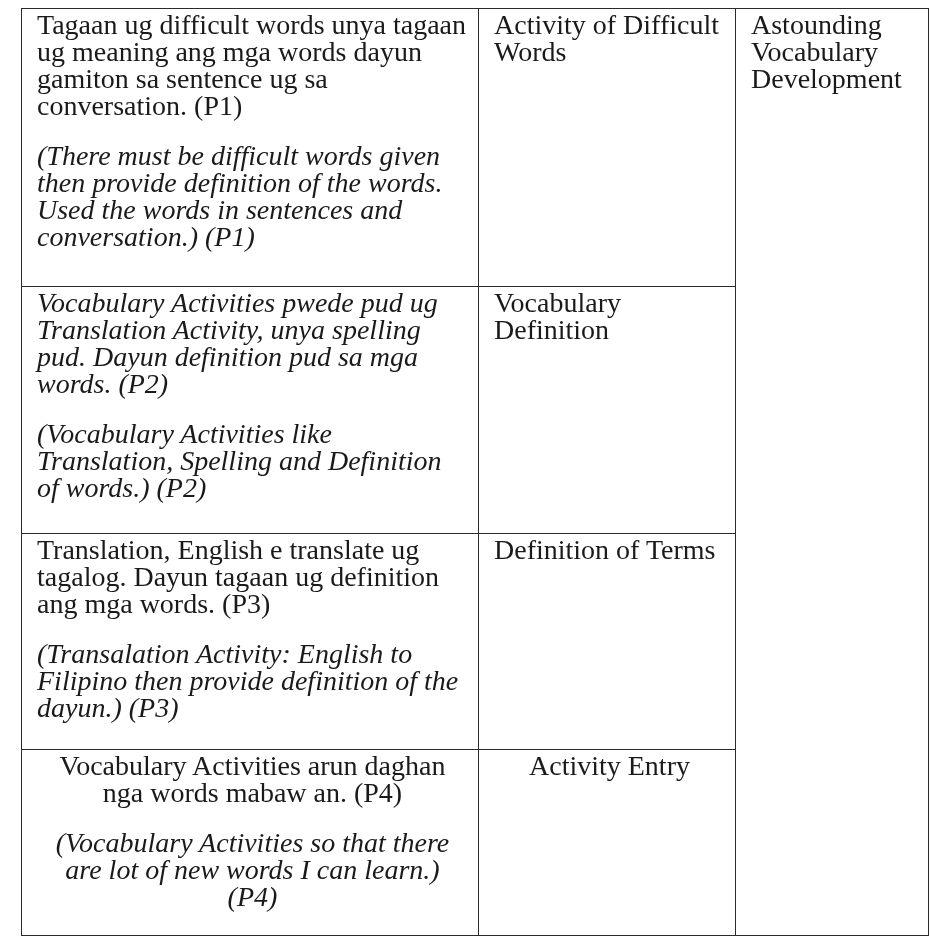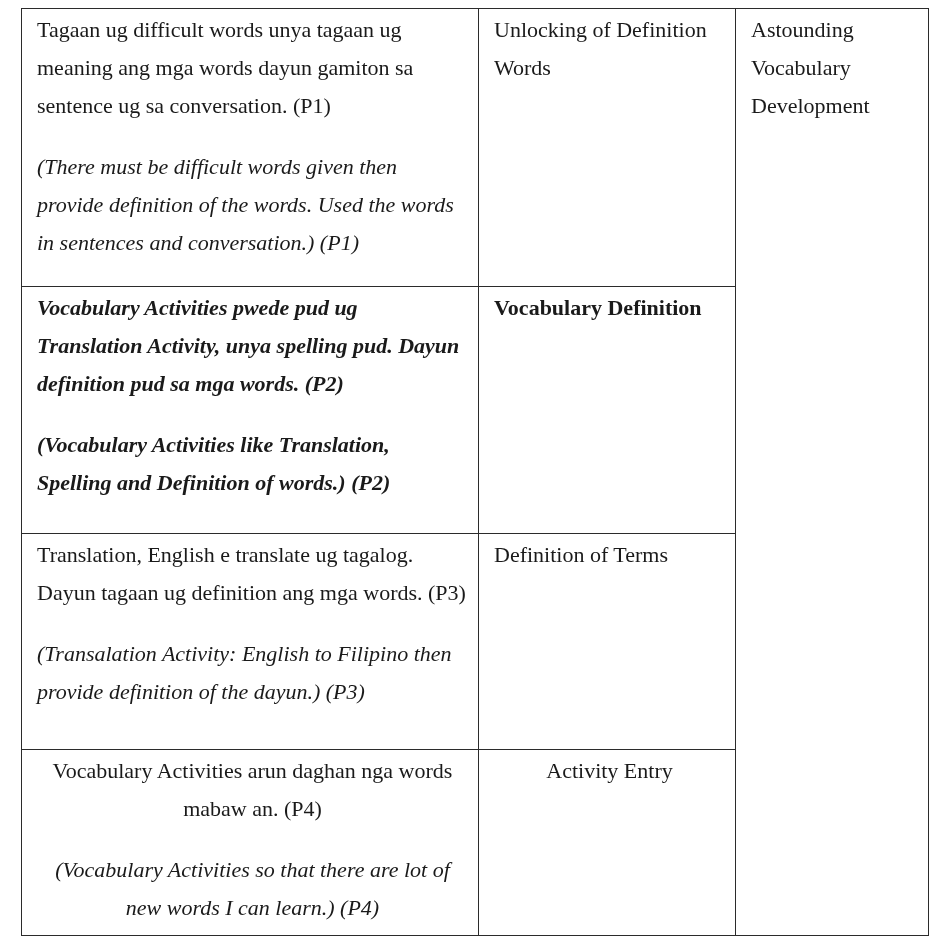--- a/index.html
+++ b/index.html
@@ -20,28 +20,28 @@
       left: 21px;
       top: 8px;
       width: 907px;
       border-collapse: collapse;
       table-layout: fixed;
     }
     table.vocab-table td {
       border: 1.5px solid #2b2b2b;
       vertical-align: top;
       padding: 2px 10px 0 15px;
-      font-size: 22px;
-      line-height: 38px;
+      font-size: 28px;
+      line-height: 27px;
     }
     col.c1 { width: 457px; }
     col.c2 { width: 257px; }
     col.c3 { width: 193px; }
     tr.r1 { height: 278px; }
-    tr.r2 { height: 247px; font-weight: bold; }
+    tr.r2 { height: 247px; }
     tr.r3 { height: 216px; }
     tr.r4 { height: 186px; text-align: center; }
     td.theme-cell {
       vertical-align: top;
       padding-top: 306px;
       padding-left: 14px;
     }
     td.code-cell {
       padding-left: 15px;
     }
@@ -64,21 +64,21 @@
     <col class="c2">
     <col class="c3">
   </colgroup>
   <tbody>
     <tr class="r1">
       <td>
         <p class="original">Tagaan ug difficult words unya tagaan ug meaning ang mga words dayun gamiton sa sentence ug sa conversation. (P1)</p>
         <p class="translation">(There must be difficult words given then provide definition of the words. Used the words in sentences and conversation.) (P1)</p>
       </td>
       <td class="code-cell">
-        <p>Unlocking of Definition Words</p>
+        <p>Activity of Difficult Words</p>
       </td>
       <td class="theme-cell" rowspan="4">
         <p>Astounding Vocabulary Development</p>
       </td>
     </tr>
     <tr class="r2">
       <td>
         <p class="original italic">Vocabulary Activities pwede pud ug Translation Activity, unya spelling pud. Dayun definition pud sa mga words. (P2)</p>
         <p class="translation">(Vocabulary Activities like Translation, Spelling and Definition of words.) (P2)</p>
       </td>

